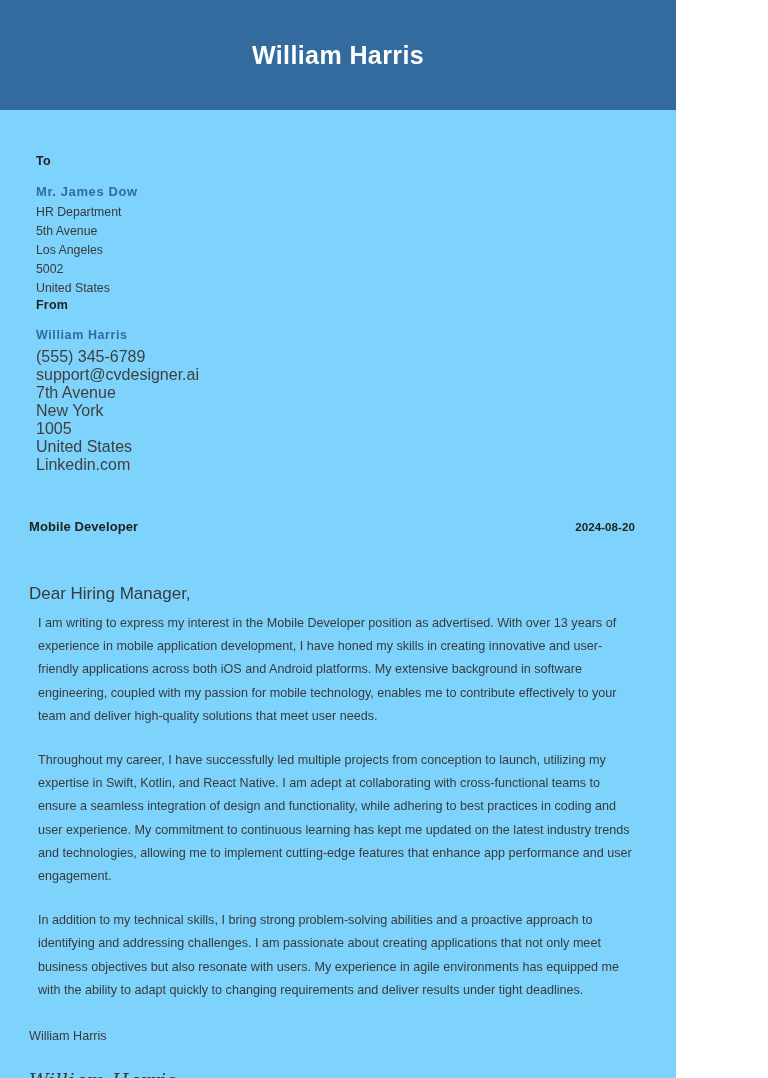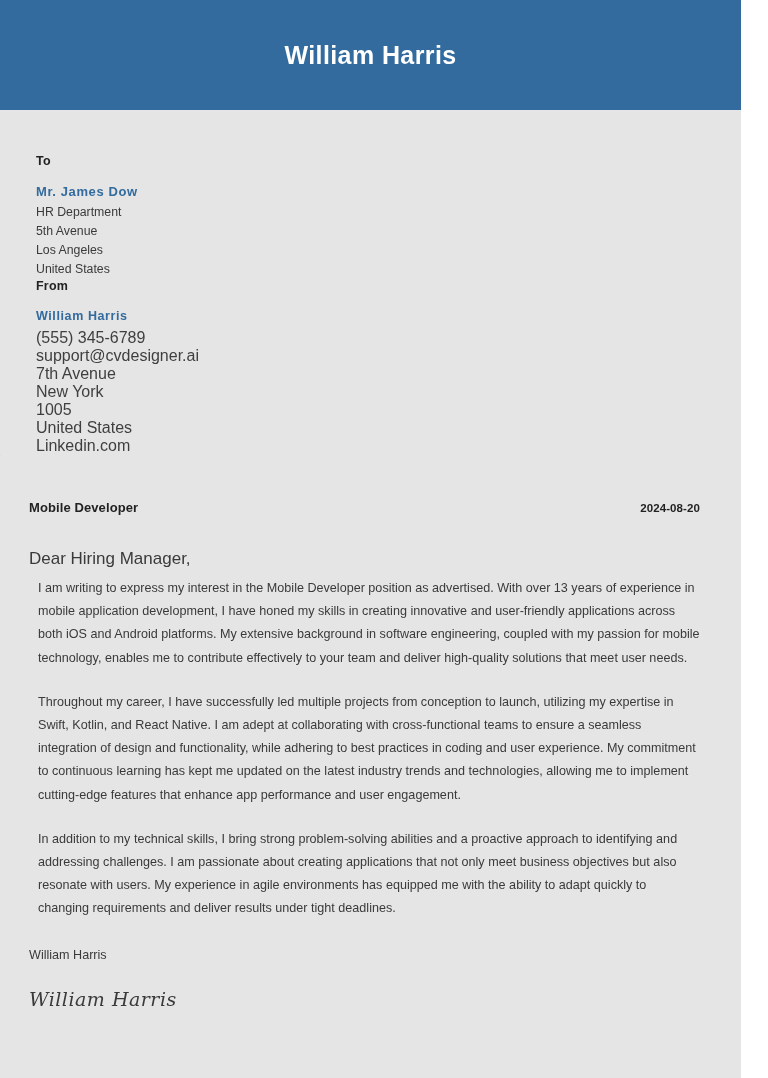--- a/index.html
+++ b/index.html
@@ -10,23 +10,23 @@
   body {
     width: 768px;
     height: 1078px;
     font-family: "Liberation Sans", sans-serif;
     color: #333333;
     overflow: hidden;
   }
 
   .page {
     position: relative;
-    width: 741px;
+    width: 676px;
     height: 1078px;
-    background: #e5e5e5;
+    background: #7dd3fc;
   }
 
   
   .header {
     height: 110px;
     background: #336b9e;
     display: flex;
     align-items: center;
     justify-content: center;
     box-sizing: border-box;
@@ -103,21 +103,21 @@
     font-size: 16px;
     line-height: 18px;
     color: #3f3f3f;
   }
 
   
   .meta-row {
     display: flex;
     align-items: baseline;
     justify-content: space-between;
-    margin-bottom: 34px;
+    margin-bottom: 50px;
   }
   .job-title {
     font-size: 13px;
     font-weight: bold;
     color: #222222;
     letter-spacing: 0.1px;
   }
   .letter-date {
     font-size: 11.5px;
     font-weight: bold;
@@ -168,20 +168,21 @@
   <div class="content">
 
     <aside class="sidebar">
 
       <section class="block to-block">
         <div class="block-title">To</div>
         <div class="party-name">Mr. James Dow</div>
         <div class="addr-line">HR Department</div>
         <div class="addr-line">5th Avenue</div>
         <div class="addr-line">Los Angeles</div>
+        <div class="addr-line">5002</div>
         <div class="addr-line">United States</div>
       </section>
 
       <section class="block from-block">
         <div class="block-title">From</div>
         <div class="party-name">William Harris</div>
         <div class="addr-line">(555) 345-6789</div>
         <div class="addr-line">support@cvdesigner.ai</div>
         <div class="addr-line">7th Avenue</div>
         <div class="addr-line">New York</div>

